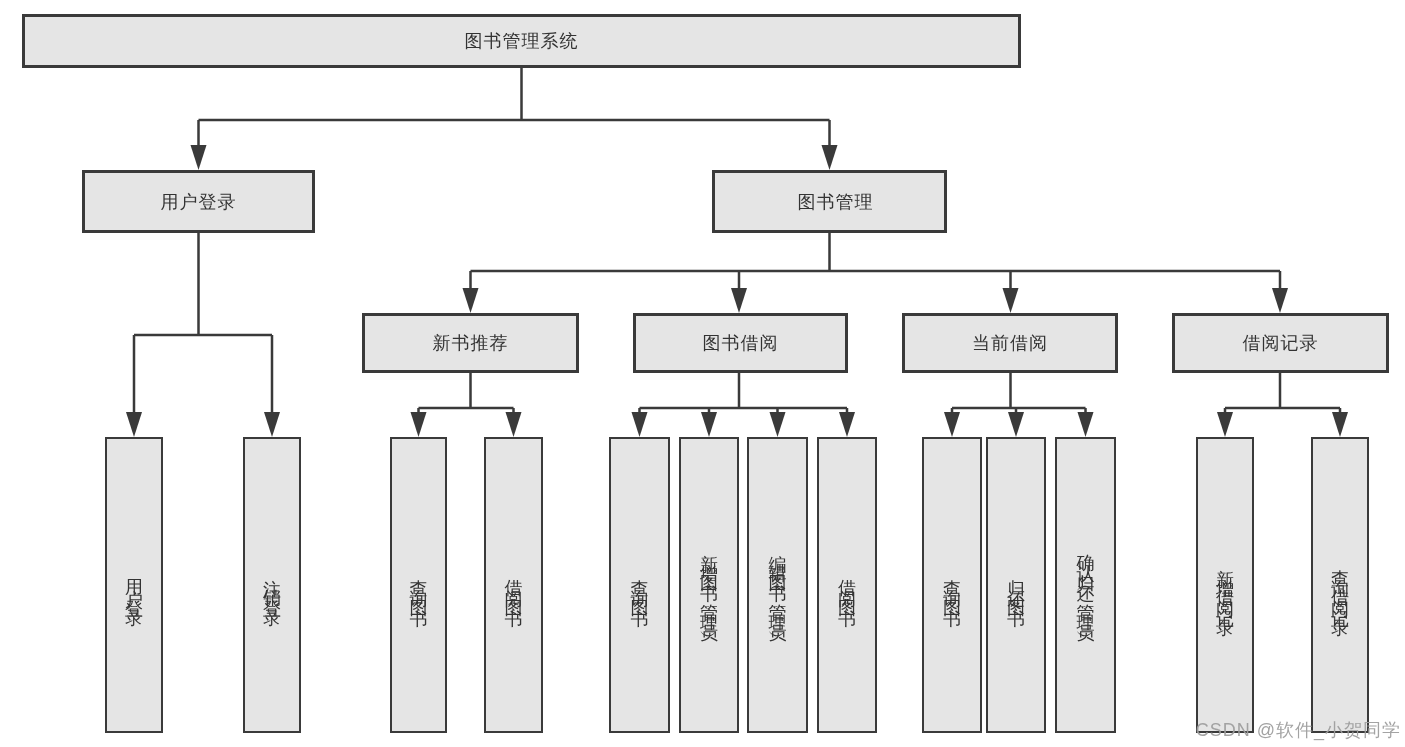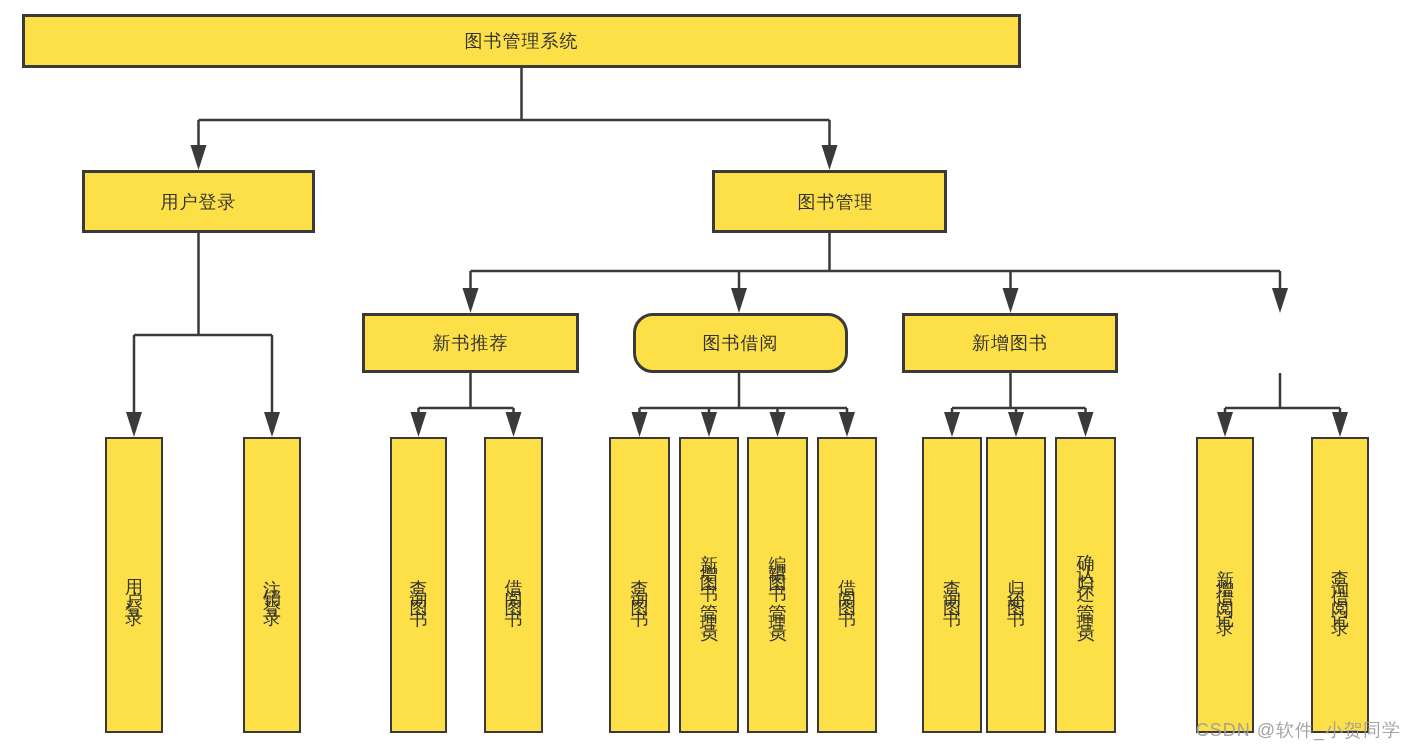--- a/index.html
+++ b/index.html
@@ -12,21 +12,21 @@
     overflow: hidden;
   }
   .stage svg.wires {
     position: absolute;
     left: 0; top: 0;
     width: 1405px; height: 747px;
   }
   .node {
     position: absolute;
     box-sizing: border-box;
-    background: #fde047;
+    background: #e5e5e5;
     border: 3px solid #3a3a3a;
     display: flex;
     align-items: center;
     justify-content: center;
     color: #333333;
     font-size: 18px;
     letter-spacing: 1px;
     white-space: nowrap;
   }
   .node.leaf {
@@ -96,22 +96,23 @@
       <polygon points="1332,412 1348,412 1340,437"></polygon>
     </g>
   </svg>
 
   <div class="node" style="left:22px; top:14px; width:999px; height:54px;">图书管理系统</div>
 
   <div class="node" style="left:82px; top:170px; width:233px; height:63px;">用户登录</div>
   <div class="node" style="left:712px; top:170px; width:235px; height:63px;padding-left:12px;">图书管理</div>
 
   <div class="node" style="left:362px; top:313px; width:217px; height:60px;">新书推荐</div>
-  <div class="node" style="left:633px; top:313px; width:215px; height:60px;border-radius:20px;">图书借阅</div>
-  <div class="node" style="left:902px; top:313px; width:216px; height:60px;">新增图书</div>
+  <div class="node" style="left:633px; top:313px; width:215px; height:60px;">图书借阅</div>
+  <div class="node" style="left:902px; top:313px; width:216px; height:60px;">当前借阅</div>
+  <div class="node" style="left:1172px; top:313px; width:217px; height:60px;">借阅记录</div>
 
   <div class="node leaf" style="left:105px; top:437px; width:58px; height:296px;">用户登录</div>
   <div class="node leaf" style="left:243px; top:437px; width:58px; height:296px;">注销登录</div>
 
   <div class="node leaf" style="left:390px; top:437px; width:57px; height:296px;">查询图书</div>
   <div class="node leaf" style="left:484px; top:437px; width:59px; height:296px;">借阅图书</div>
 
   <div class="node leaf" style="left:609px; top:437px; width:61px; height:296px;">查询图书</div>
   <div class="node leaf" style="left:679px; top:437px; width:60px; height:296px;">新增图书（管理员）</div>
   <div class="node leaf" style="left:747px; top:437px; width:61px; height:296px;">编辑图书（管理员）</div>

